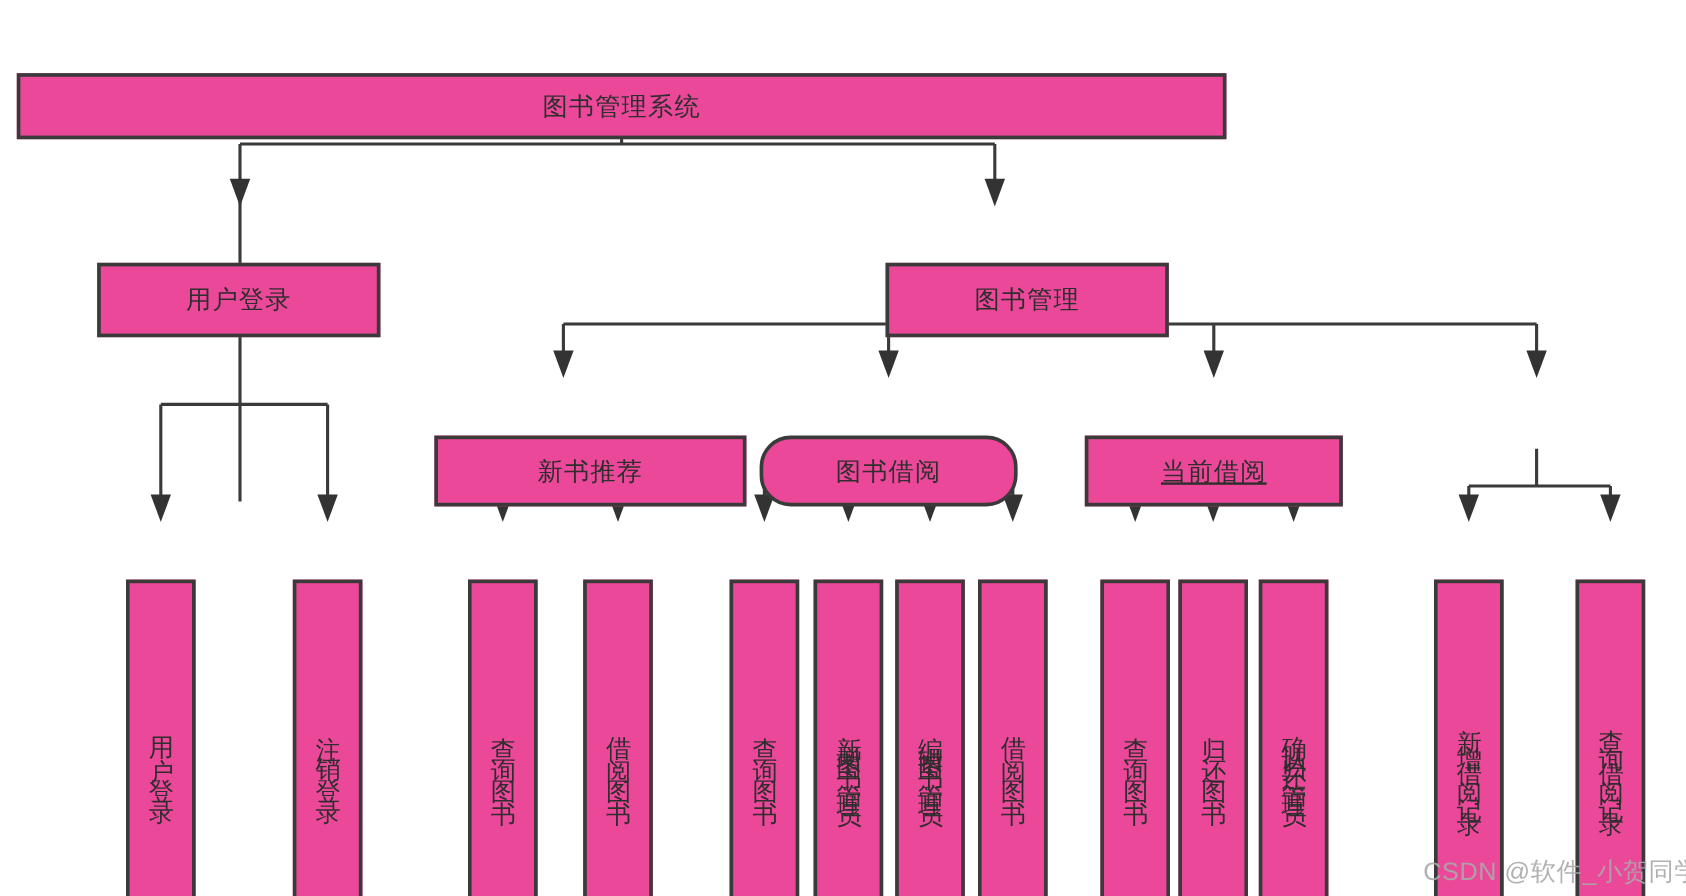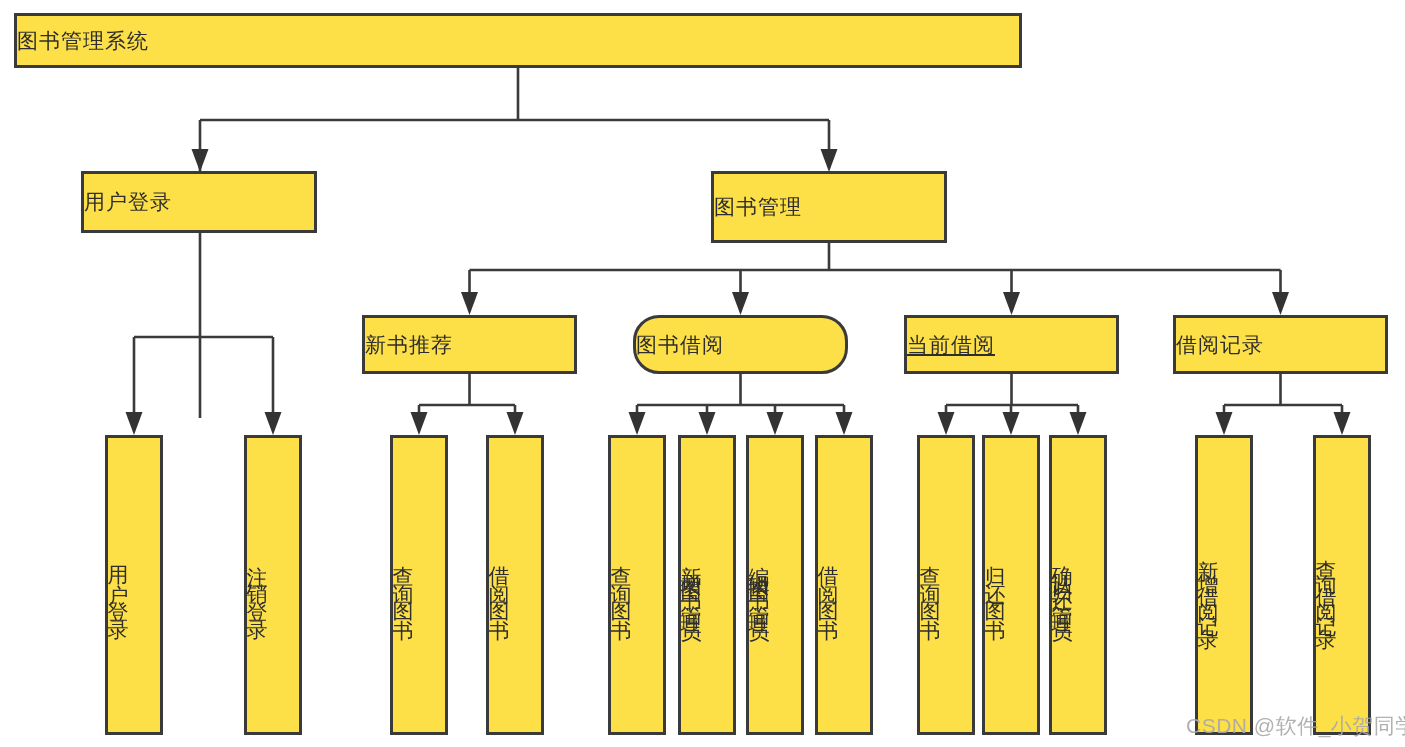--- a/index.html
+++ b/index.html
@@ -7,27 +7,28 @@
     position:relative;
     width:1405px;height:747px;
     background:#ffffff;
     font-family:"Liberation Sans","DejaVu Sans",sans-serif;
     overflow:hidden;
   }
   .connectors{position:absolute;left:0;top:0;z-index:1;}
   .box{
     position:absolute;
     box-sizing:border-box;
-    background:#fde047;
+    background:#ec4899;
     border:3px solid #3a3a3a;
     display:flex;
     align-items:center;
-    justify-content:flex-start;
+    justify-content:center;
     color:#2e2e2e;
     z-index:2;
+    margin-top:48px;
   }
   .box.h{font-size:21px;letter-spacing:1px;}
   .box.leaf{width:58px;height:300px;}
   .vtext{
     writing-mode:vertical-rl;
     text-orientation:mixed;
     font-size:21px;
     color:#2e2e2e;
     letter-spacing:18px;
     line-height:1;
@@ -84,35 +85,32 @@
     </g>
   </svg>
 
   <div class="box h" style="left:14px;top:13px;width:1008px;height:55px;">
     <span>图书管理系统</span>
   </div>
 
   <div class="box h" style="left:81px;top:171px;width:236px;height:62px;">
     <span>用户登录</span>
   </div>
-  <div class="box h" style="left:711px;top:171px;width:236px;height:72px;">
+  <div class="box h" style="left:738px;top:171px;width:236px;height:62px;">
     <span>图书管理</span>
   </div>
 
-  <div class="box h" style="left:362px;top:315px;width:215px;height:59px;">
+  <div class="box h" style="left:362px;top:315px;width:260px;height:59px;">
     <span>新书推荐</span>
   </div>
   <div class="box h" style="left:633px;top:315px;width:215px;height:59px;border-radius:26px;">
     <span>图书借阅</span>
   </div>
   <div class="box h" style="left:904px;top:315px;width:215px;height:59px;text-decoration:underline;">
     <span>当前借阅</span>
-  </div>
-  <div class="box h" style="left:1173px;top:315px;width:215px;height:59px;">
-    <span>借阅记录</span>
   </div>
 
   <div class="box leaf" style="left:105px;top:435px;">
     <span class="vtext" style="letter-spacing: 18px;">用户登录</span>
   </div>
   <div class="box leaf" style="left:244px;top:435px;">
     <span class="vtext" style="letter-spacing: 18px;">注销登录</span>
   </div>
   <div class="box leaf" style="left:390px;top:435px;">
     <span class="vtext" style="letter-spacing: 18px;">查询图书</span>

